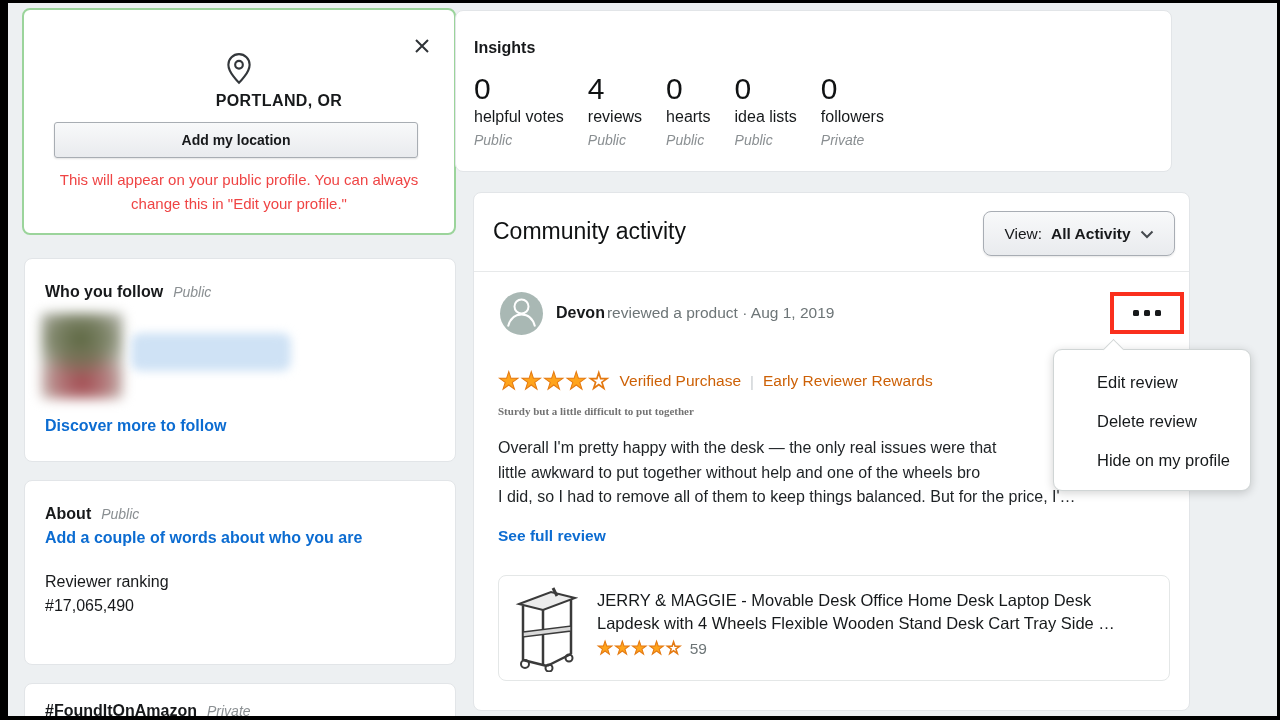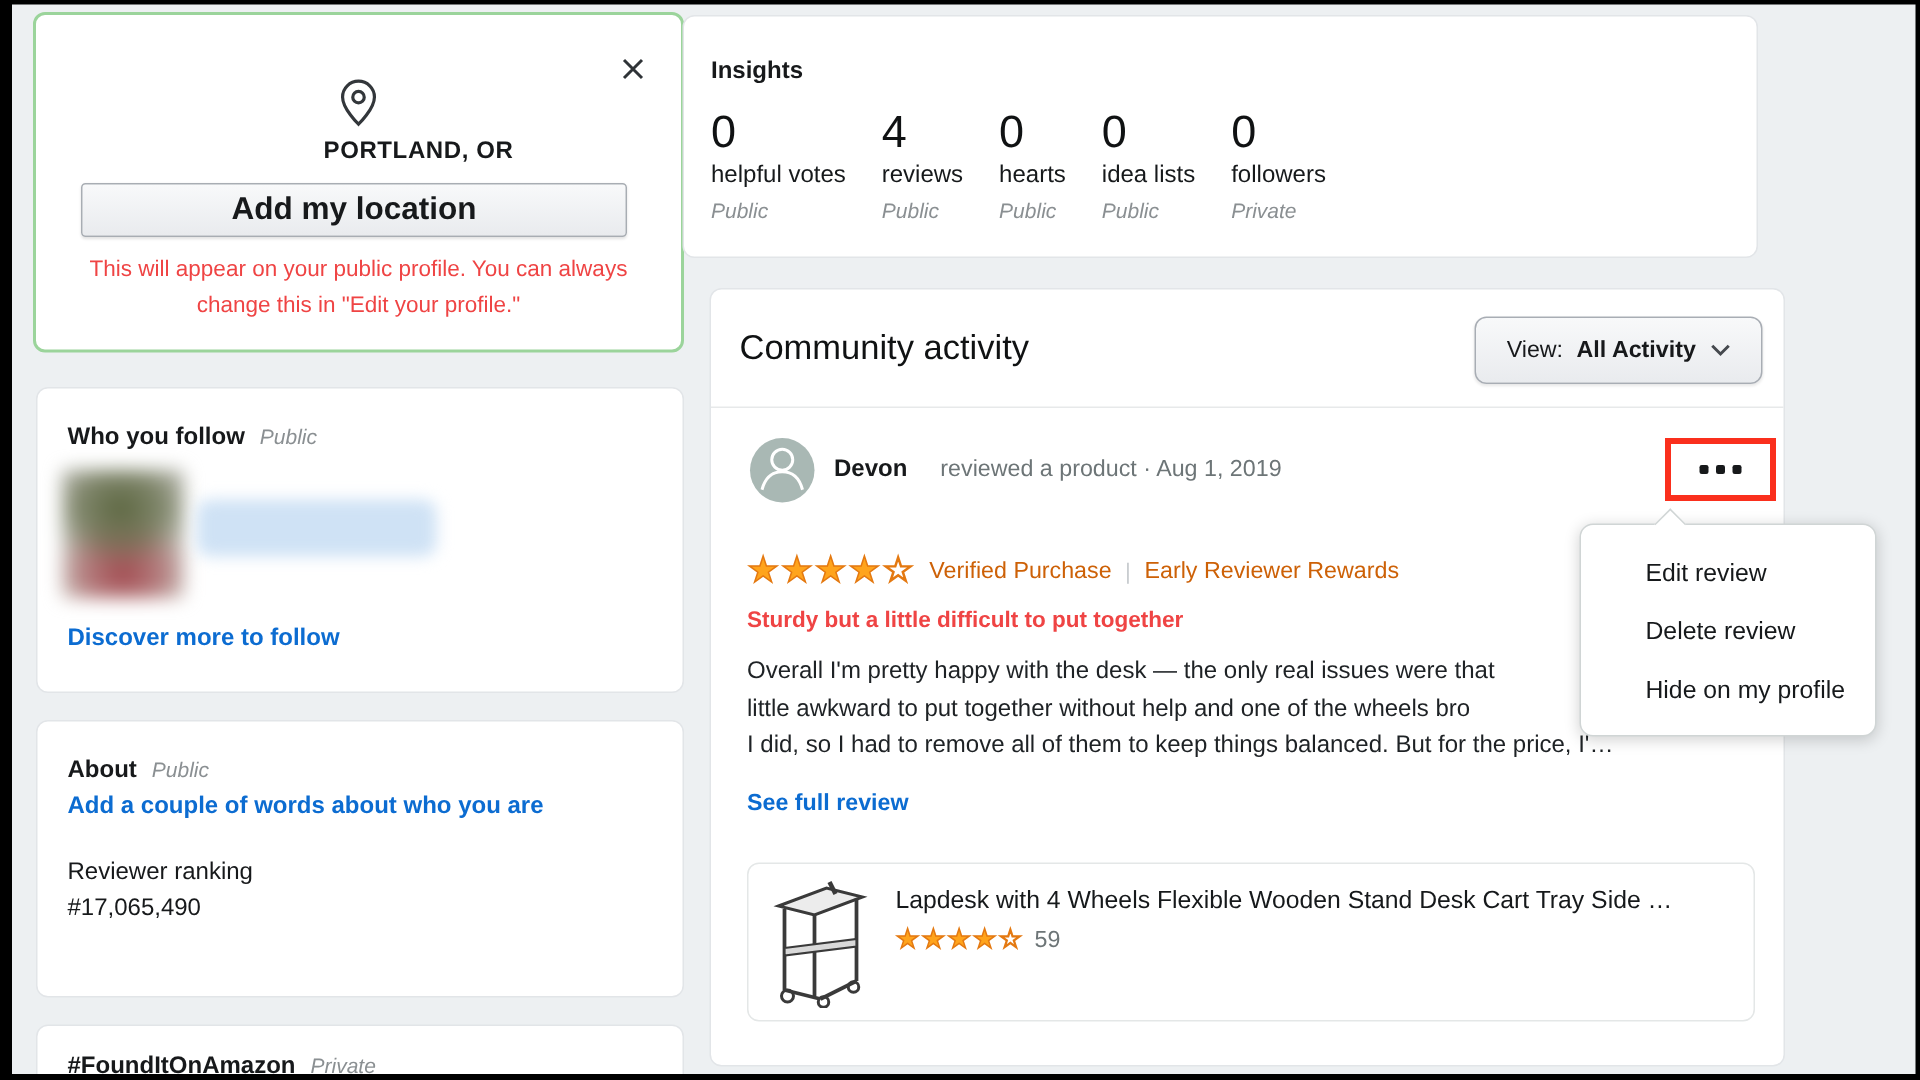--- a/index.html
+++ b/index.html
@@ -15,21 +15,21 @@
   .card{position:absolute;background:#fff;border:1px solid #e2e5e8;border-radius:8px;box-sizing:border-box;}
 
   
   .location-card{left:22px;top:8px;width:434px;height:227px;border:2px solid #9bd49b;}
   .location-card .close{position:absolute;top:26px;right:22px;width:20px;height:20px;cursor:pointer;}
   .location-card .pin{position:absolute;left:50%;top:42px;transform:translateX(-50%);}
   .location-card .city{position:absolute;left:0;top:82px;width:100%;text-align:center;
         font-size:16px;font-weight:700;letter-spacing:.4px;color:#17191b;padding-left:40px;}
   .loc-btn{position:absolute;left:30px;top:112px;width:362px;height:34px;border:1px solid #a8adb3;border-radius:3px;
         background:linear-gradient(#f8f9fa,#e9ebee);box-shadow:0 1px 2px rgba(15,17,17,.12);
-        font-size:21px;font-weight:700;color:#17191b;display:flex;align-items:center;justify-content:center;cursor:pointer;}
+        font-size:14px;font-weight:700;color:#17191b;display:flex;align-items:center;justify-content:center;cursor:pointer;}
   .loc-helper{position:absolute;left:28px;top:158px;width:374px;text-align:center;
         font-size:15px;line-height:24px;color:#ef4444;}
 
   
   .sec-head{position:absolute;left:20px;top:24px;display:flex;align-items:baseline;gap:10px;}
   .sec-title{font-size:16px;font-weight:700;color:#17191b;}
   .privacy{font-size:14px;font-style:italic;color:#8a8f92;}
 
   
   .follow-card{left:24px;top:258px;width:432px;height:204px;}
@@ -64,36 +64,36 @@
   .activity-card{left:473px;top:192px;width:717px;height:519px;}
   .activity-title{position:absolute;left:19px;top:25px;font-size:23px;color:#101213;}
   .view-btn{position:absolute;left:509px;top:18px;width:190px;height:43px;border:1px solid #a8adb4;border-radius:8px;
       background:linear-gradient(#f8f9fa,#e9ebee);box-shadow:0 1px 2px rgba(15,17,17,.1);
       display:flex;align-items:center;justify-content:center;gap:9px;font-size:15.5px;color:#17191b;cursor:pointer;}
   .view-btn .val{font-weight:700;}
   .act-divider{position:absolute;left:0;top:78px;width:100%;height:1px;background:#e7e9ea;}
 
   .avatar{position:absolute;left:26px;top:99px;width:43px;height:43px;border-radius:50%;background:#a9b8b4;
       display:flex;align-items:center;justify-content:center;}
-  .author-row{position:absolute;left:82px;top:111px;display:flex;align-items:baseline;gap:22px;}
+  .author-row{position:absolute;left:82px;top:111px;display:flex;align-items:baseline;gap:2px;}
   .author{font-size:16px;font-weight:700;color:#17191b;}
   .action{font-size:15.5px;color:#6d7577;}
 
   .dots-btn{position:absolute;left:636px;top:99px;width:74px;height:42px;border:4px solid #fa2f1d;background:#fff;
       display:flex;align-items:center;justify-content:center;gap:5px;z-index:6;cursor:pointer;box-sizing:border-box;}
   .dot{width:6px;height:6px;background:#17191b;border-radius:1.5px;}
 
   .stars{color:#ffa41c;-webkit-text-stroke:1px #e47911;letter-spacing:1px;}
   .stars-empty{color:#fff;-webkit-text-stroke:1px #e47911;letter-spacing:1px;}
   .stars-row{position:absolute;left:24px;top:176px;display:flex;align-items:center;gap:9px;}
   .stars-row .stars,.stars-row .stars-empty{font-size:24px;line-height:24px;}
   .badge{font-size:15.5px;font-weight:400;color:#cd6107;}
   .badge-sep{color:#c9cdd0;font-size:15px;}
 
-  .review-title{position:absolute;left:24px;top:212px;font-size:15px;font-weight:700;color:#ef4444;}
+  .review-title{position:absolute;left:24px;top:212px;font-size:11px;font-weight:700;color:#737373;font-family:Liberation Serif, serif;}
   .review-body{position:absolute;left:24px;top:243px;font-size:16px;line-height:24.5px;color:#1e2225;white-space:nowrap;}
   .see-full{position:absolute;left:24px;top:334px;font-size:15.5px;font-weight:700;color:#0c6cd1;cursor:pointer;}
 
   .product-card{position:absolute;left:24px;top:382px;width:670px;height:104px;border:1px solid #e4e7e7;border-radius:8px;
       background:#fff;cursor:pointer;}
   .product-img{position:absolute;left:14px;top:8px;}
   .product-text{position:absolute;left:98px;top:13px;}
   .product-title{font-size:16.5px;line-height:22.5px;color:#16191b;}
   .product-rating{display:flex;align-items:center;gap:7px;margin-top:5px;}
   .product-rating .stars,.product-rating .stars-empty{font-size:18px;line-height:18px;}
@@ -252,20 +252,21 @@
           <polygon points="10,48 58,42 58,47 10,53" fill="#d9d9d9" stroke="#3a3a3a" stroke-width="1.5"></polygon>
           <line x1="10" y1="76" x2="34" y2="82" stroke="#3a3a3a" stroke-width="2.5"></line>
           <line x1="34" y1="82" x2="58" y2="70" stroke="#3a3a3a" stroke-width="2.5"></line>
           <circle cx="12" cy="80" r="4" fill="none" stroke="#3a3a3a" stroke-width="2"></circle>
           <circle cx="36" cy="84" r="3.5" fill="none" stroke="#3a3a3a" stroke-width="2"></circle>
           <circle cx="56" cy="74" r="3.5" fill="none" stroke="#3a3a3a" stroke-width="2"></circle>
           <line x1="40" y1="4" x2="44" y2="12" stroke="#3a3a3a" stroke-width="3"></line>
         </svg>
       </span>
       <div class="product-text">
+        <div class="product-title">JERRY &amp; MAGGIE - Movable Desk Office Home Desk Laptop Desk</div>
         <div class="product-title">Lapdesk with 4 Wheels Flexible Wooden Stand Desk Cart Tray Side …</div>
         <div class="product-rating">
           <span>
             <span class="stars">★★★★</span><span class="stars-empty">☆</span>
           </span>
           <span class="review-count">59</span>
         </div>
       </div>
     </div>
 

